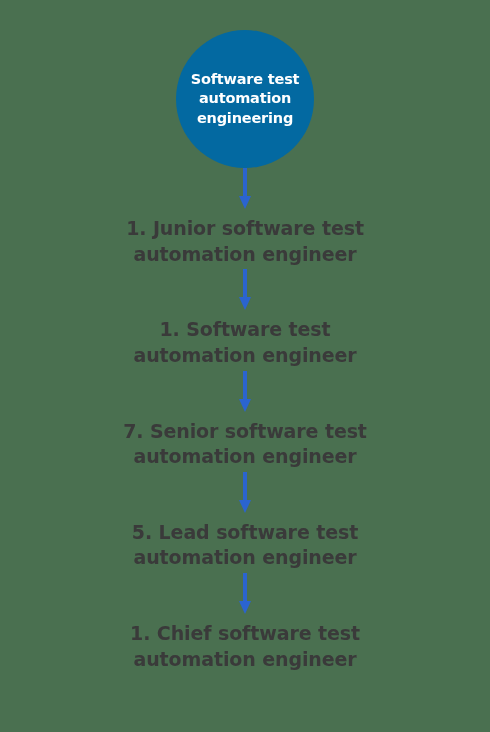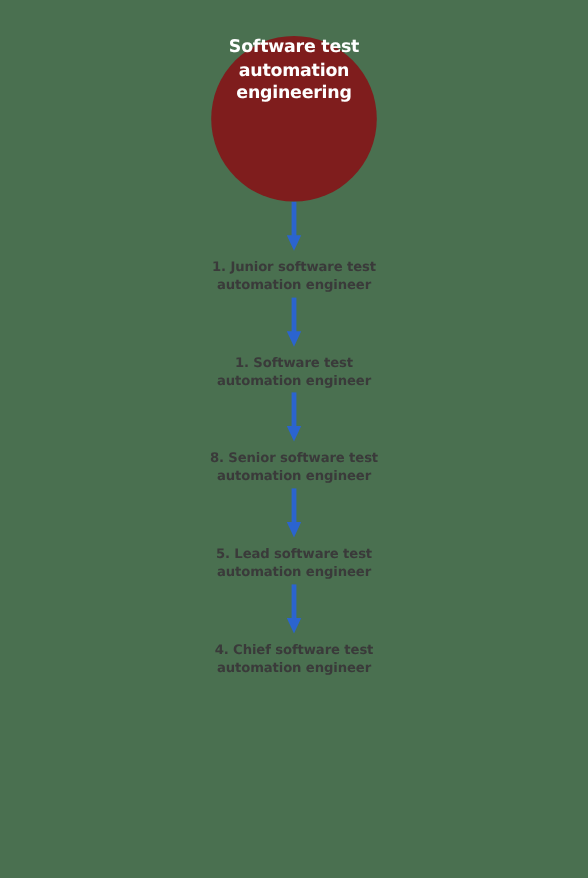--- a/index.html
+++ b/index.html
@@ -22,23 +22,23 @@
     flex-direction: column;
     align-items: center;
   }
 
   
   .root-node {
     width: 138px;
     height: 138px;
     margin-top: 30px;
     border-radius: 50%;
-    background: #7f1d1d;
+    background: #0369a1;
     display: flex;
-    align-items: flex-start;
+    align-items: center;
     justify-content: center;
     box-sizing: border-box;
     flex: 0 0 auto;
   }
   .root-label {
     color: #ffffff;
     font-size: 14.5px;
     font-weight: bold;
     line-height: 1.35;
     text-align: center;
@@ -60,21 +60,21 @@
   }
 
   
   .step {
     flex: 0 0 auto;
     text-align: center;
     width: 260px;
   }
   .step-label {
     color: #3a3a3a;
-    font-size: 11px;
+    font-size: 19px;
     font-weight: bold;
     line-height: 1.35;
     text-align: center;
     letter-spacing: -0.1px;
     white-space: pre-line;
     display: block;
   }
 </style>
 </head>
 <body>
@@ -112,21 +112,21 @@
   </div>
 
   <div class="connector" style="height:50px">
     <svg width="14" height="44" viewBox="0 0 14 44" aria-hidden="true">
       <rect x="5" y="2" width="4" height="31" fill="#2b64cf"></rect>
       <path d="M1 30 L7 43 L13 30 Z" fill="#2b64cf"></path>
     </svg>
   </div>
 
   <div class="step">
-    <span class="step-label">8. Senior software test
+    <span class="step-label">7. Senior software test
 automation engineer</span>
   </div>
 
   <div class="connector" style="height:50px">
     <svg width="14" height="44" viewBox="0 0 14 44" aria-hidden="true">
       <rect x="5" y="2" width="4" height="31" fill="#2b64cf"></rect>
       <path d="M1 30 L7 43 L13 30 Z" fill="#2b64cf"></path>
     </svg>
   </div>
 
@@ -136,17 +136,17 @@
   </div>
 
   <div class="connector" style="height:50px">
     <svg width="14" height="44" viewBox="0 0 14 44" aria-hidden="true">
       <rect x="5" y="2" width="4" height="31" fill="#2b64cf"></rect>
       <path d="M1 30 L7 43 L13 30 Z" fill="#2b64cf"></path>
     </svg>
   </div>
 
   <div class="step">
-    <span class="step-label">4. Chief software test
+    <span class="step-label">1. Chief software test
 automation engineer</span>
   </div>
 
 </div>
 
 </body></html>

